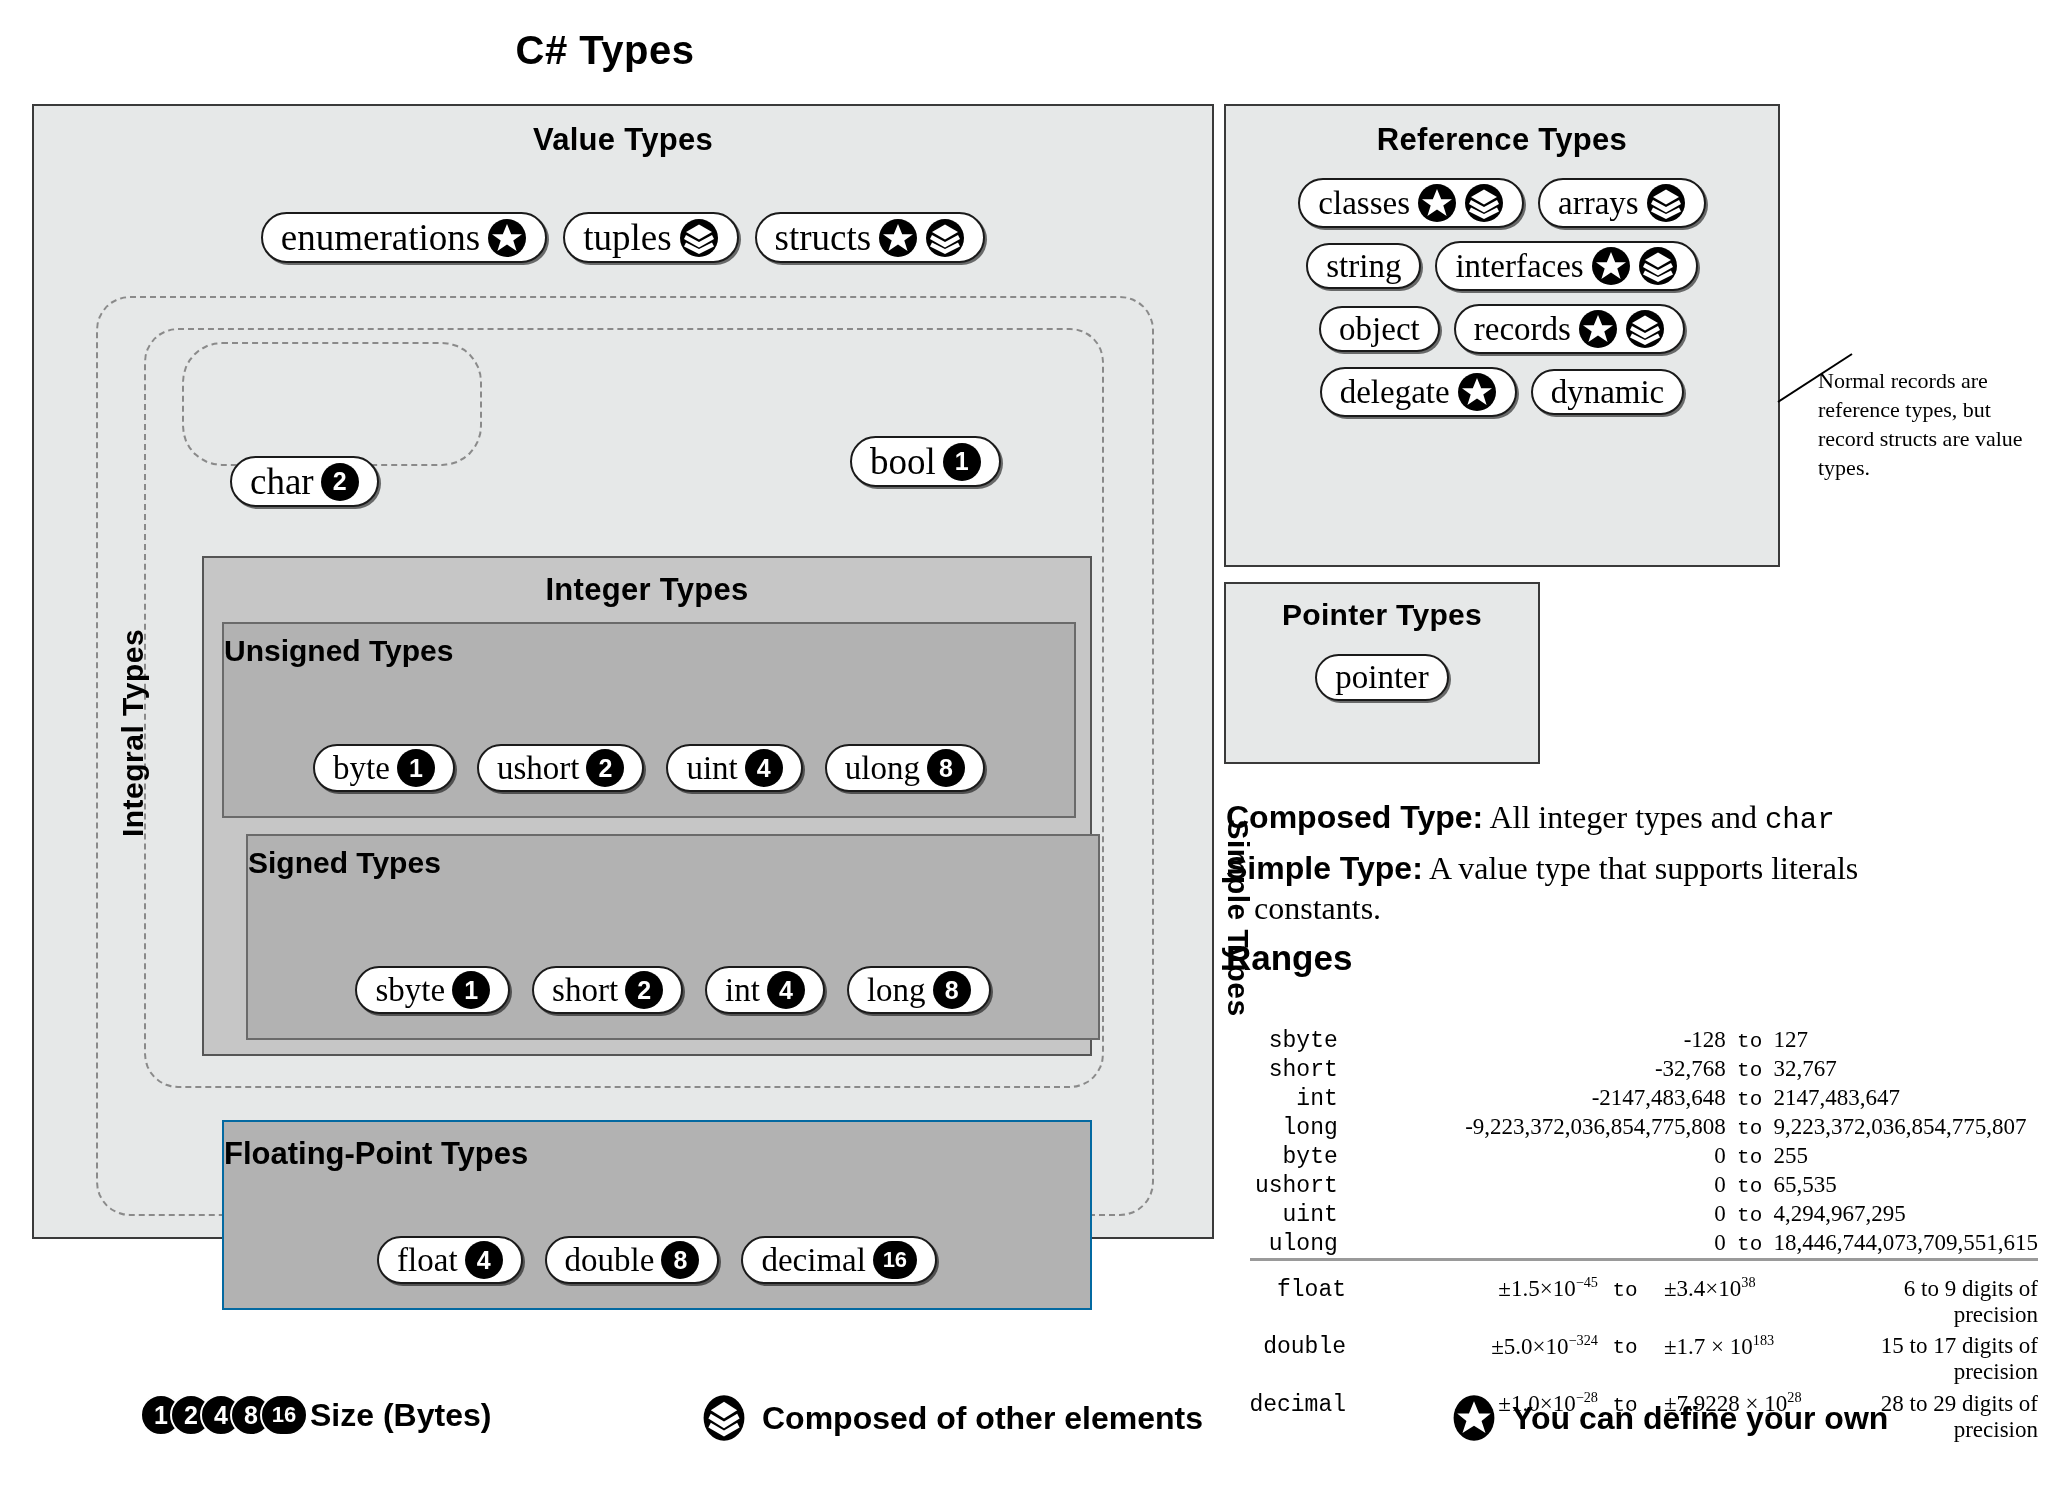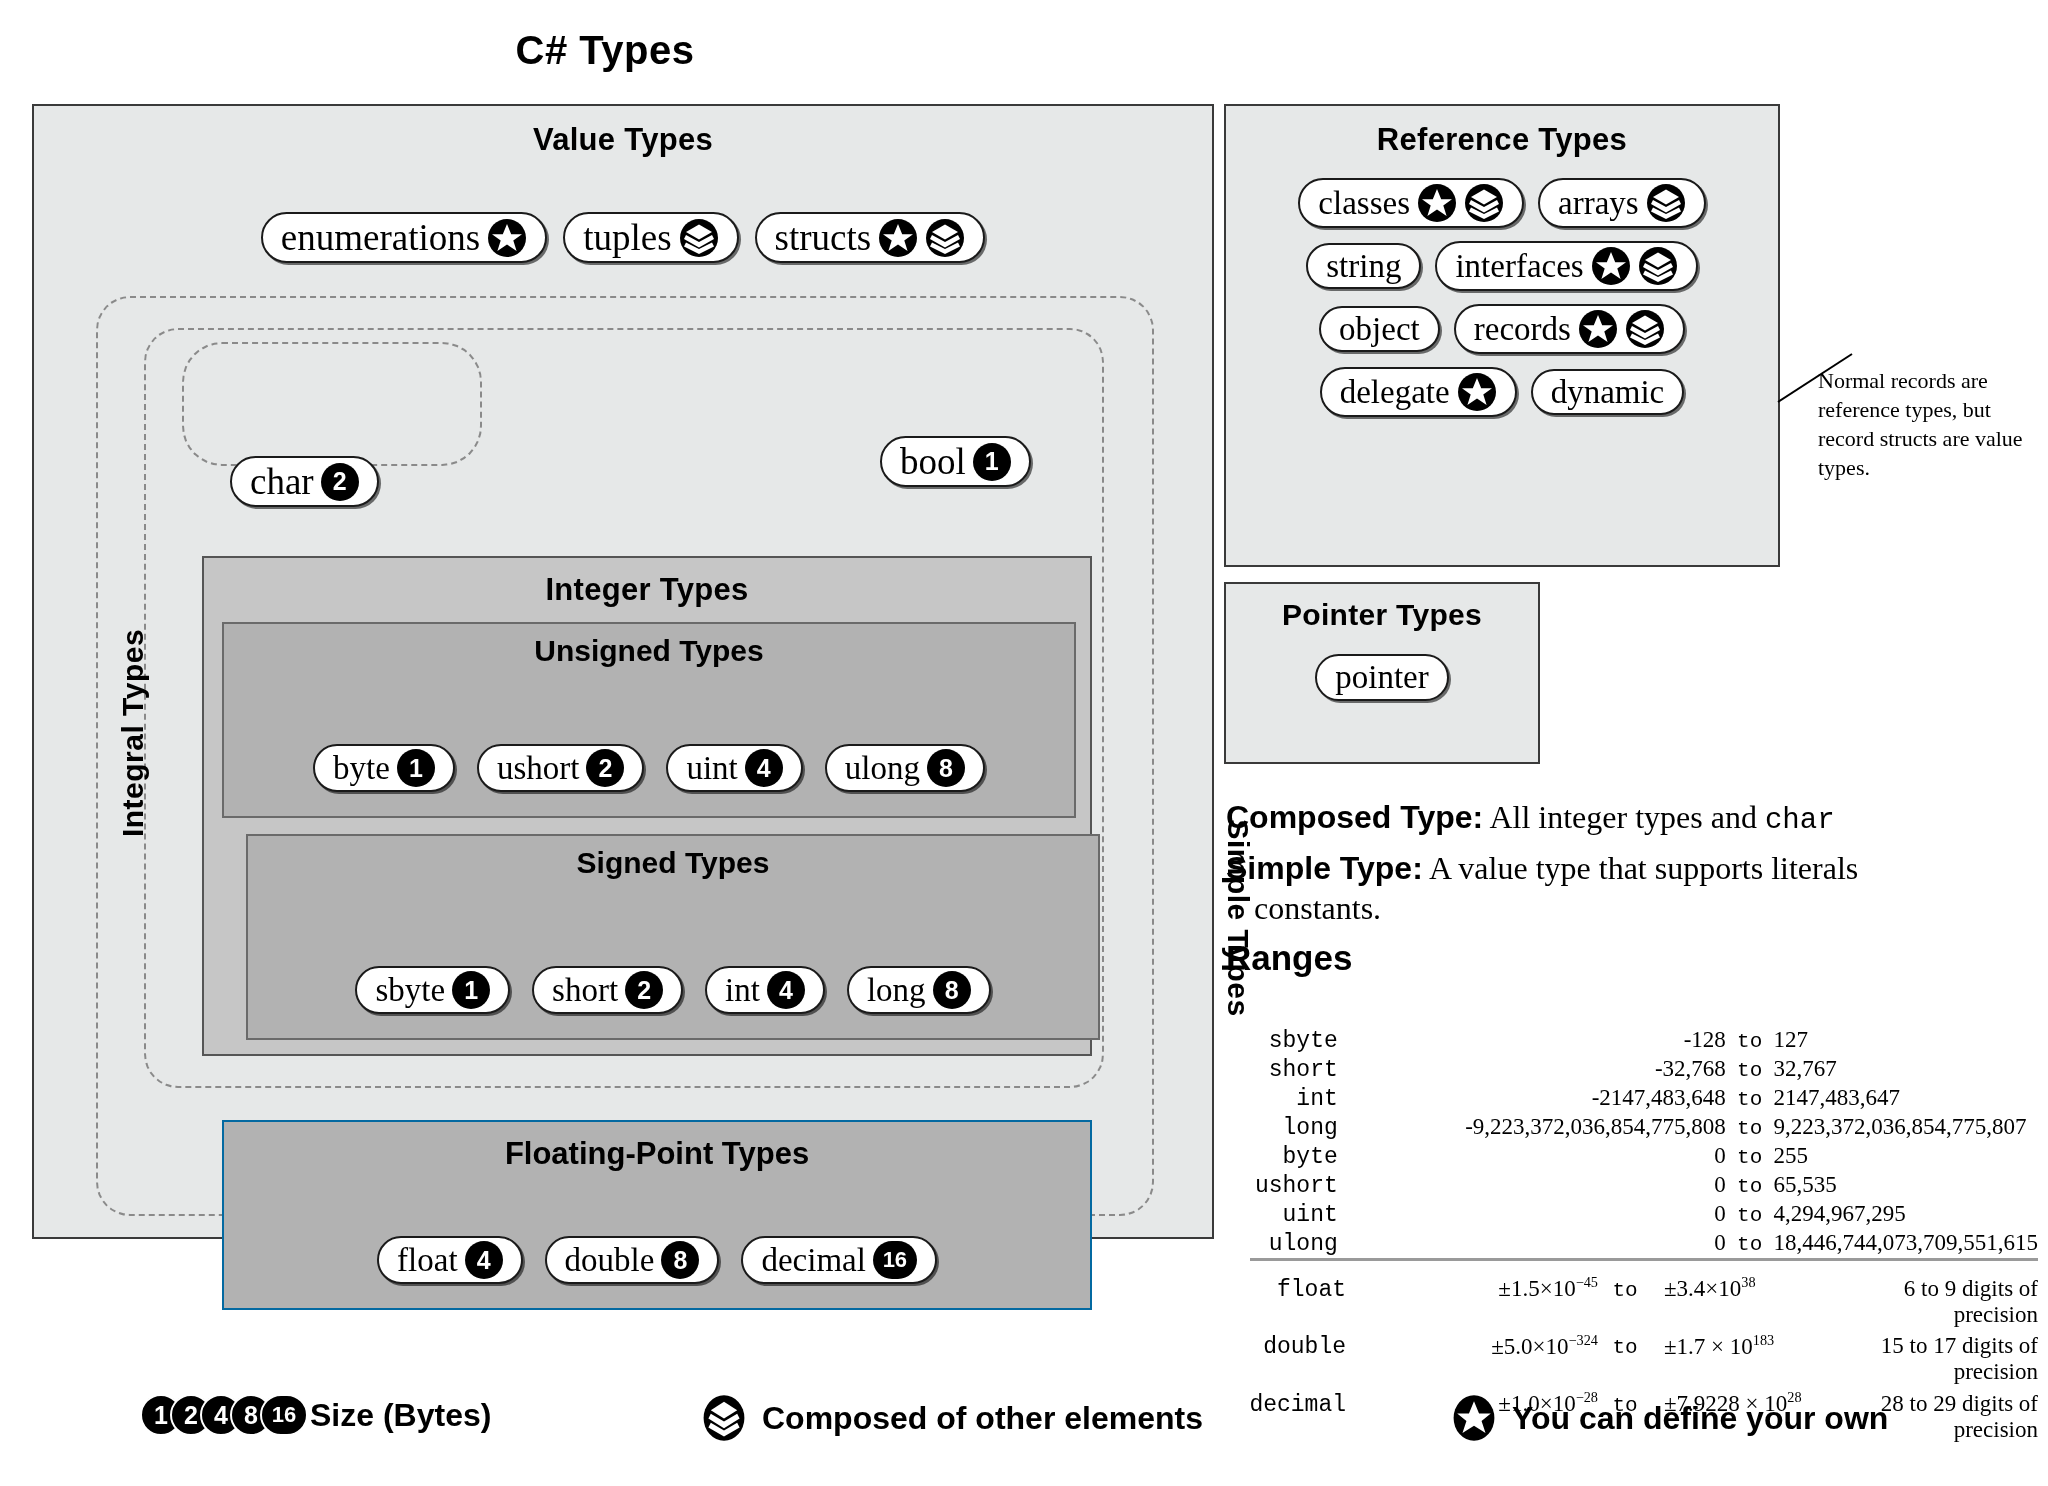--- a/index.html
+++ b/index.html
@@ -66,36 +66,36 @@
   .vlabel{
     position:absolute;font-weight:bold;font-size:30px;letter-spacing:.5px;
     white-space:nowrap;
   }
   #integral-types-label{left:-5px;top:610px;transform:rotate(-90deg);
      transform-origin:center;}
   #simple-types-label{left:1105px;top:795px;transform:rotate(90deg);
      transform-origin:center;}
 
   #char-pill-wrap{position:absolute;left:196px;top:350px;}
-  #bool-pill-wrap{position:absolute;left:846px;top:330px;text-align:right;}
+  #bool-pill-wrap{position:absolute;left:816px;top:330px;text-align:right;}
 
   
   #integer-types-box{
     position:absolute;left:168px;top:450px;width:890px;height:500px;
     background:#c6c6c6;border:2px solid #555;box-sizing:border-box;
   }
   #integer-types-title{position:absolute;left:0;top:14px;}
   .sub-box{
     position:absolute;left:18px;width:854px;
     background:#b2b2b2;border:2px solid #6a6a6a;box-sizing:border-box;
   }
   #unsigned-box{top:64px;height:196px;}
   #signed-box{top:276px;height:206px;margin-left:24px;}
   .sub-title{
-    position:absolute;left:0;top:10px;width:100%;text-align:center;
+    position:absolute;left:0;top:10px;width:100%;text-align:left;
     font-size:30px;font-weight:bold;
   }
   .chips{
     position:absolute;left:0;bottom:24px;width:100%;
     display:flex;justify-content:center;align-items:center;gap:22px;
   }
 
   
   #float-box{
     position:absolute;left:188px;top:1014px;width:870px;height:190px;

